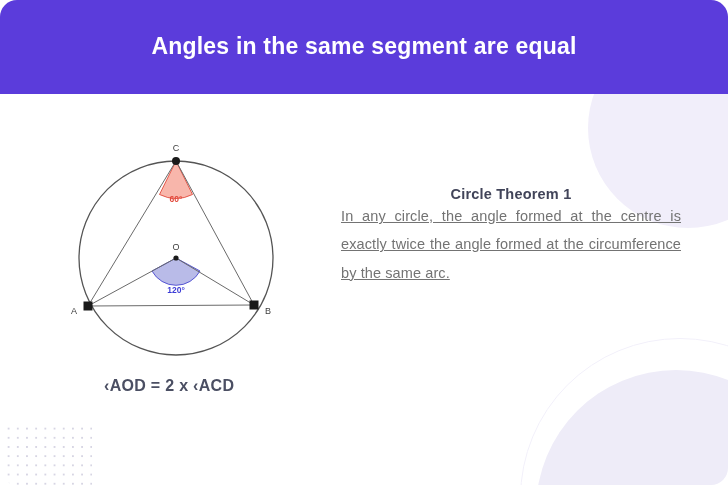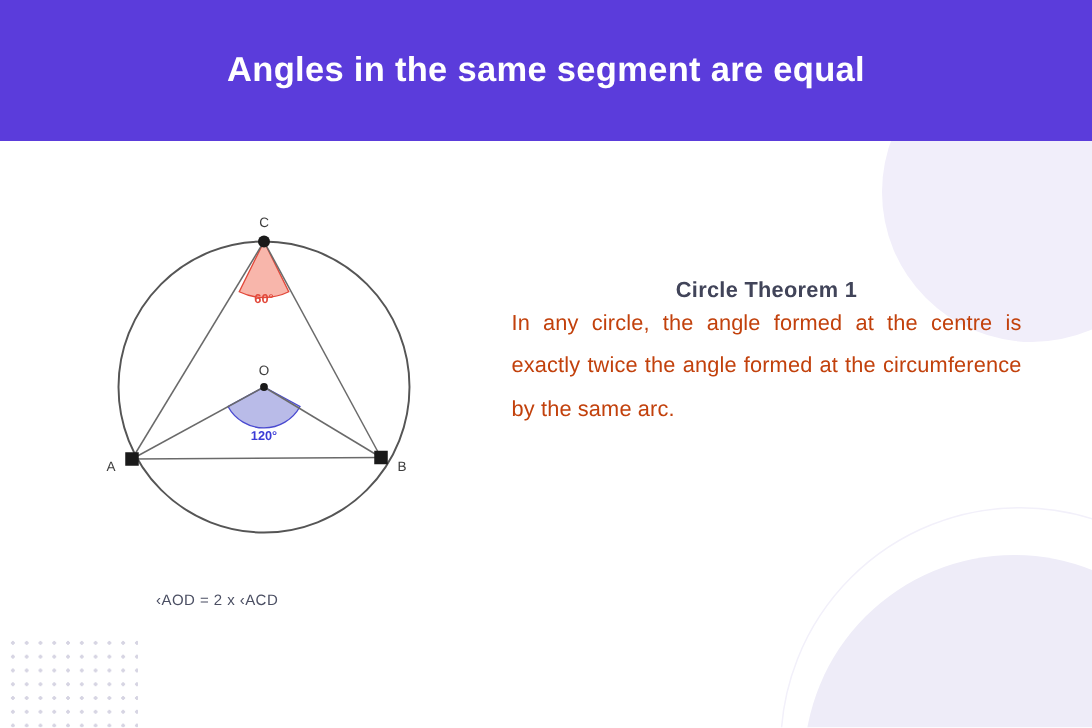--- a/index.html
+++ b/index.html
@@ -11,20 +11,21 @@
     background: #ffffff;
     font-family: "Liberation Sans", sans-serif;
   }
 
   .slide {
     position: relative;
     width: 728px;
     height: 485px;
     background: #ffffff;
     overflow: hidden;
+    border-radius: 17px;
   }
 
   
   .decor-layer {
     position: absolute;
     inset: 0;
     z-index: 0;
     pointer-events: none;
   }
 
@@ -107,23 +108,23 @@
     top: 140px;
     width: 260px;
     height: 240px;
   }
 
   .diagram-svg { display: block; }
 
   .equation {
     position: absolute;
     left: 104px;
-    top: 395px;
-    font-size: 10px;
-    font-weight: 400;
+    top: 377px;
+    font-size: 16px;
+    font-weight: 700;
     color: #4b4f63;
     letter-spacing: 0.3px;
     white-space: nowrap;
   }
 
   .text-panel {
     position: absolute;
     left: 341px;
     top: 186px;
     width: 340px;
@@ -133,23 +134,24 @@
     font-size: 14.5px;
     font-weight: 700;
     color: #414459;
     text-align: center;
     letter-spacing: 0.2px;
   }
 
   .panel-body {
     font-size: 14.5px;
     line-height: 1.95;
-    color: #c2410c;
+    color: #737373;
     text-align: justify;
     letter-spacing: 0.1px;
+    text-decoration: underline;
   }
 </style>
 </head>
 <body>
 
 <div class="slide">
 
   <div class="decor-layer">
     <div class="blob-top-right"></div>
     <div class="ring-bottom-right"></div>

